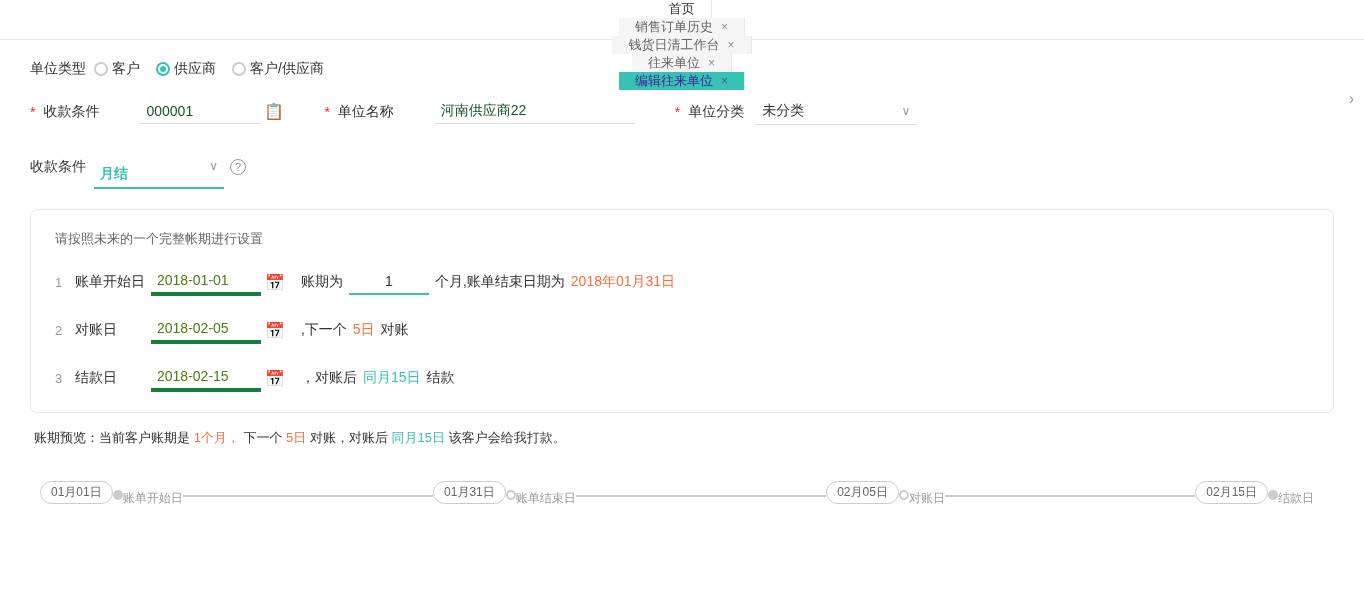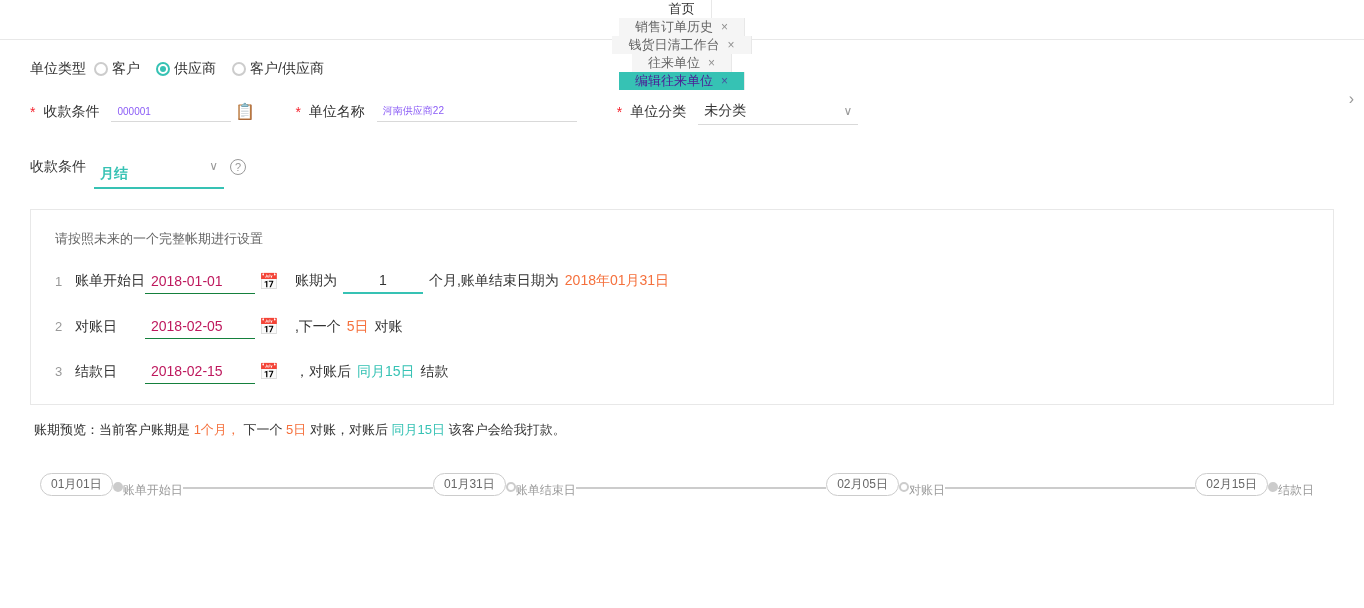--- a/index.html
+++ b/index.html
@@ -99,23 +99,24 @@
       width: 6px;
       height: 6px;
       border-radius: 50%;
       background: #36c2b4;
     }
     .form-input {
       border: none;
       border-bottom: 1px solid #d9d9d9;
       outline: none;
       padding: 4px 6px;
-      font-size: 10px;
-      color: #8b5cf6;
+      font-size: 14px;
+      color: #14532d;
       width: 180px;
+      margin-left: 29px;
     }
     .field-group {
       display: flex;
       align-items: center;
       gap: 4px;
       margin-right: 40px;
     }
     .calendar-icon {
       color: #36c2b4;
       cursor: pointer;
@@ -150,21 +151,21 @@
       align-items: center;
       justify-content: center;
       font-size: 11px;
       cursor: pointer;
       margin-left: 6px;
     }
 
     
     .period-box {
       border: 1px solid #e8e8e8;
-      border-radius: 0;
+      border-radius: 7px;
       padding: 20px 24px;
       margin-bottom: 16px;
     }
     .period-title {
       color: #666;
       margin-bottom: 20px;
       font-size: 13px;
     }
     .period-row {
       display: flex;
@@ -175,26 +176,27 @@
       width: 20px;
       color: #999;
       font-size: 13px;
     }
     .period-row-label {
       width: 70px;
       color: #333;
     }
     .period-date-input {
       border: none;
-      border-bottom: 1px solid #15803d;
+      border-bottom: 4px solid #15803d;
       outline: none;
       padding: 4px 6px;
       font-size: 14px;
-      color: #be185d;
+      color: #4d7c0f;
       width: 110px;
+      margin-left: 6px;
     }
     .period-text {
       color: #333;
       margin: 0 6px;
     }
     .period-text-highlight {
       color: #f5703c;
     }
     .period-text-blue {
       color: #36c2b4;

